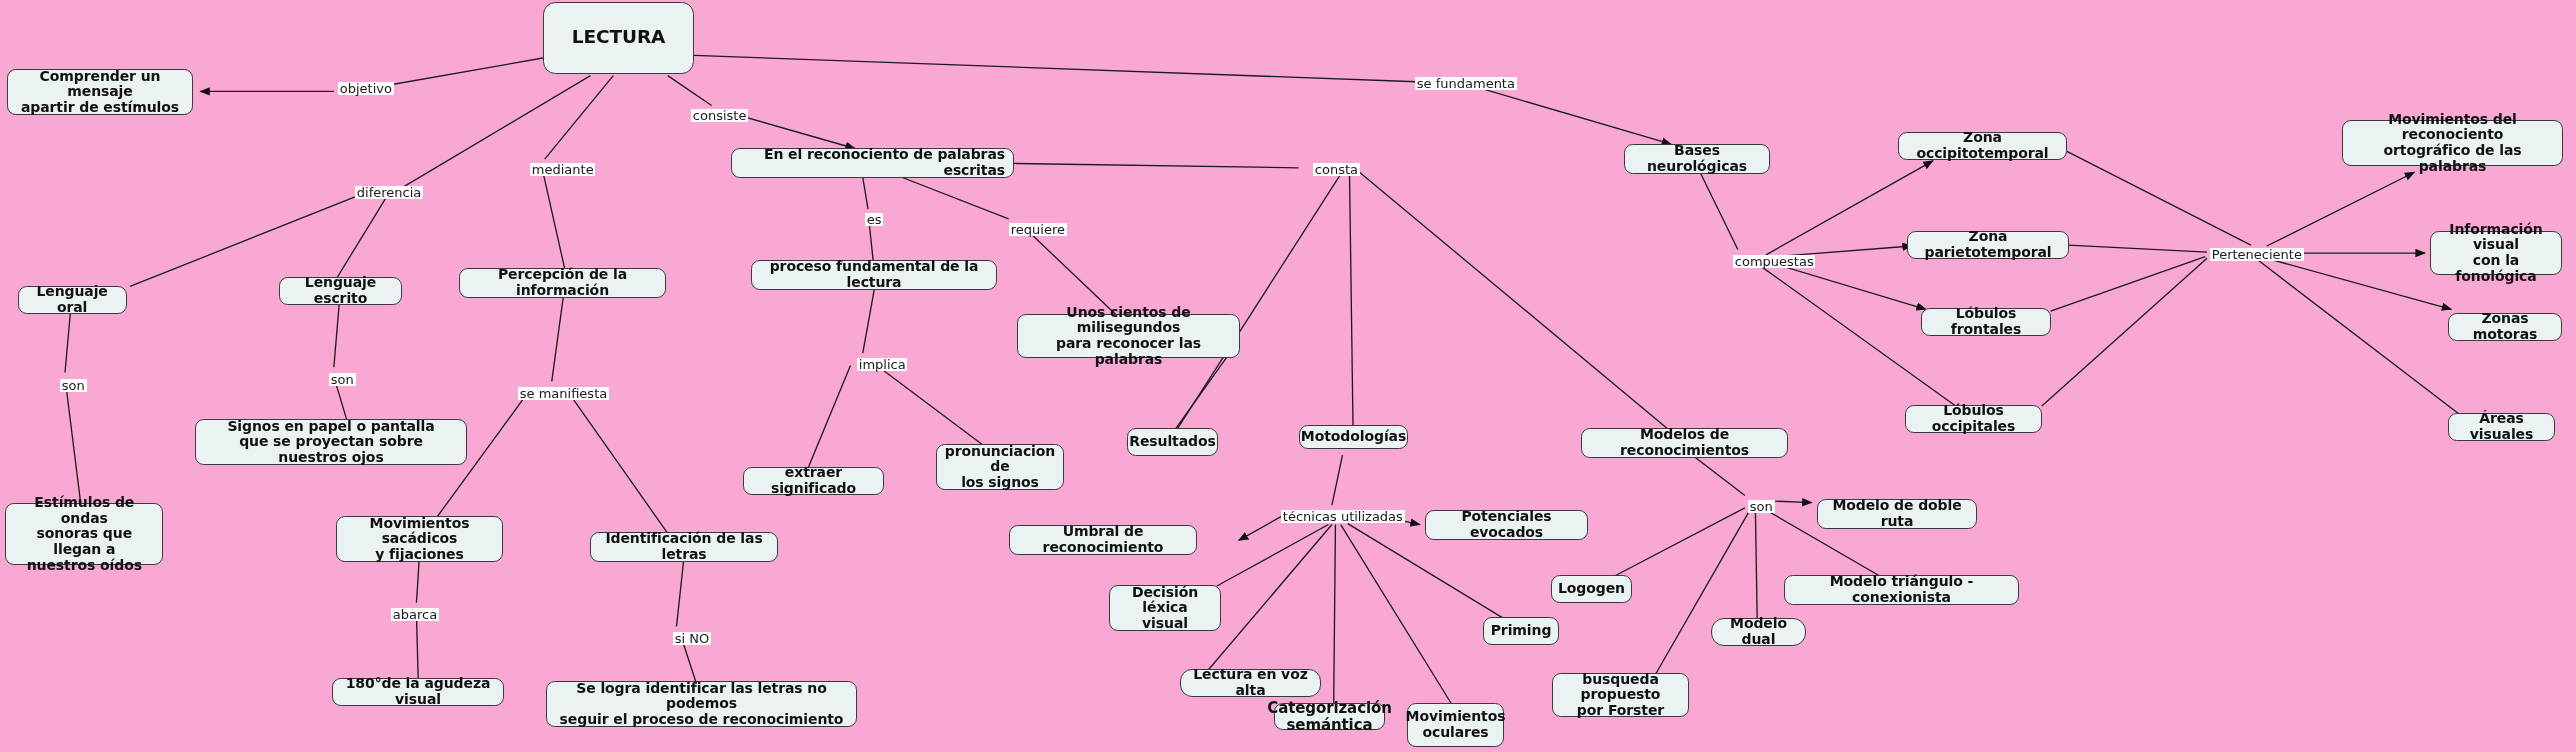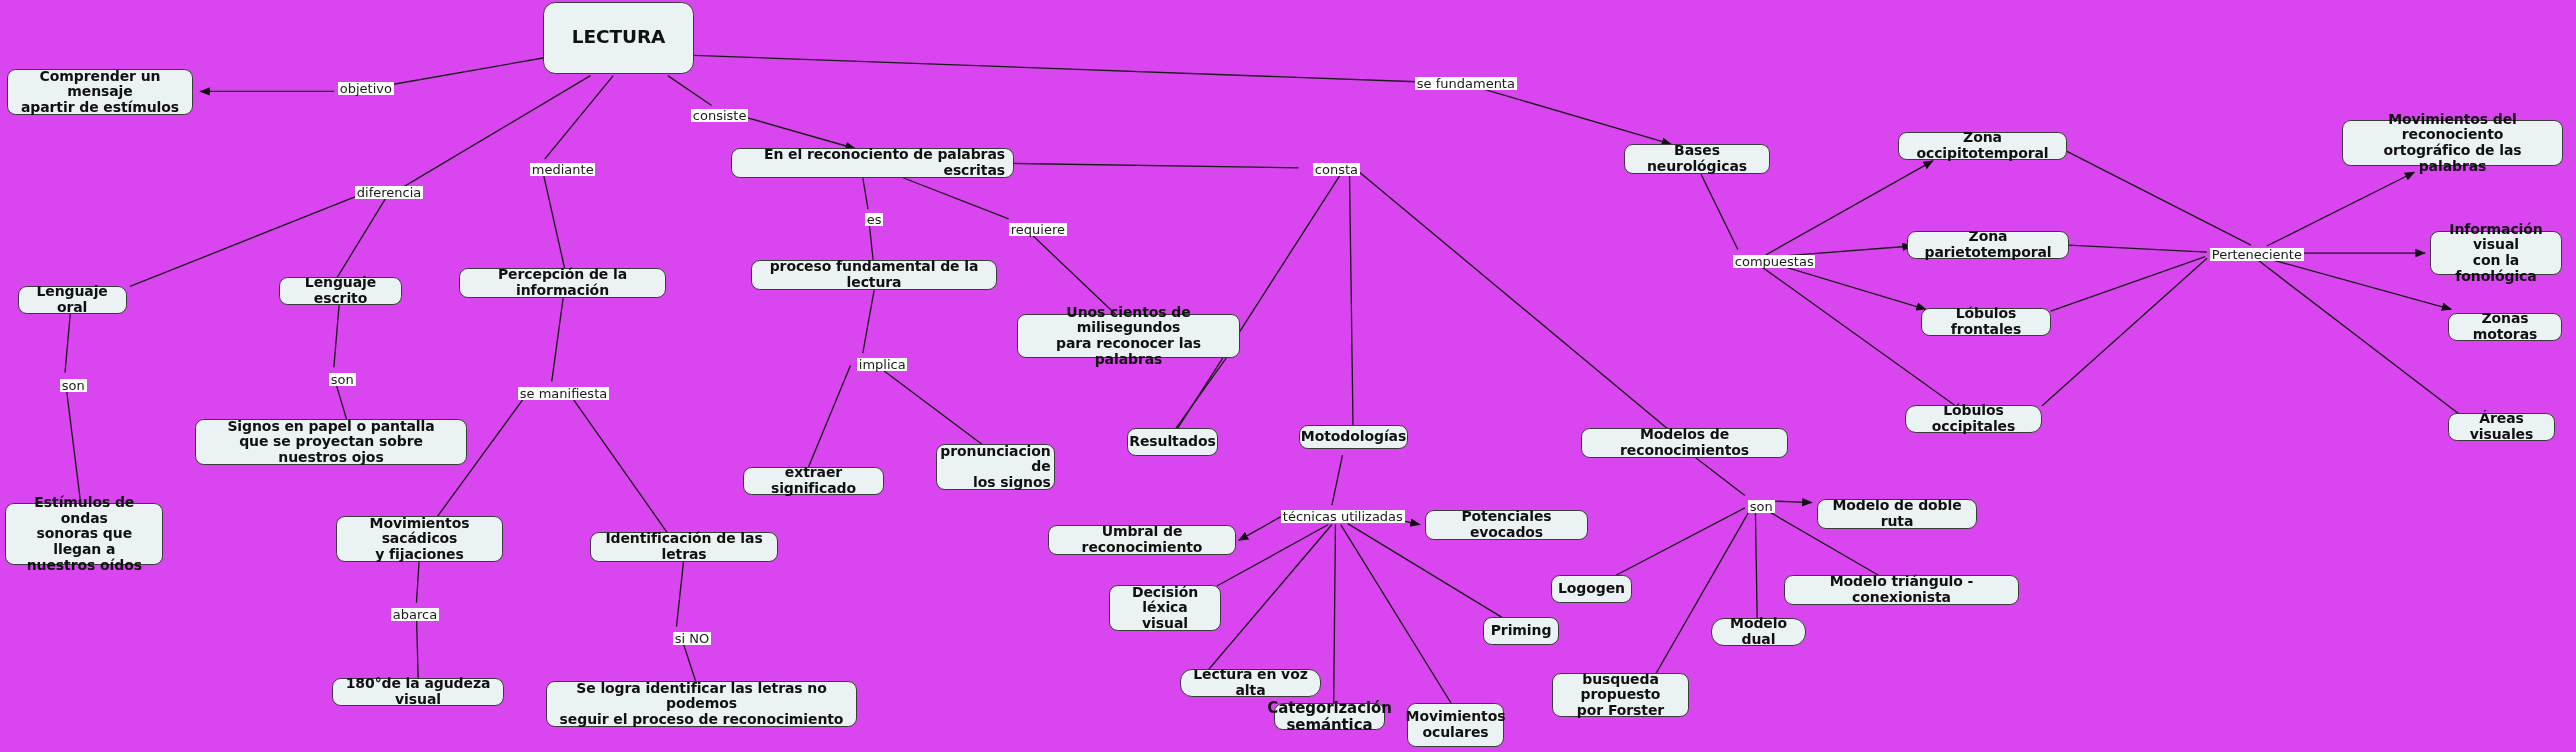--- a/index.html
+++ b/index.html
@@ -1,18 +1,18 @@
 <!DOCTYPE html>
 <html style="font-size:14px"><head>
 <meta charset="utf-8">
 <title>Mapa conceptual - LECTURA</title>
 <style>
   html,body{margin:0;padding:0;background:#ffffff;}
   body{font-family:"DejaVu Sans","Liberation Sans",sans-serif;}
-  #canvas{position:relative;width:2576px;height:753px;background:#d946ef;overflow:hidden;}
+  #canvas{position:relative;width:2576px;height:753px;background:#f9a8d4;overflow:hidden;}
   svg.edges{position:absolute;left:0;top:0;width:2576px;height:753px;pointer-events:none;}
   .node{
     position:absolute;
     box-sizing:border-box;
     background:#eaf2f4;
     border:1.4px solid #3a3a3a;
     border-radius:8.8px;
     display:flex;
     align-items:center;
     justify-content:center;
@@ -143,21 +143,21 @@
       <div class="node" style="left: 2430px; top: 231px; width: 132px; height: 44px; font-size: 14px;">
         <span style="white-space: pre-line;">Información visual
 con la fonológica</span>
       </div>
       <div class="node" style="left: 1921px; top: 308px; width: 130px; height: 28px; font-size: 14px;">
         <span style="white-space: pre-line;">Lóbulos frontales</span>
       </div>
       <div class="node" style="left: 2448px; top: 313px; width: 114px; height: 28px; font-size: 14px;">
         <span style="white-space: pre-line;">Zonas motoras</span>
       </div>
-      <div class="node" style="left: 1905px; top: 405px; width: 137px; height: 28px; font-size: 14px; border-radius: 11px;">
+      <div class="node" style="left: 1905px; top: 405px; width: 137px; height: 28px; font-size: 14px;">
         <span style="white-space: pre-line;">Lóbulos occipitales</span>
       </div>
       <div class="node" style="left: 2448px; top: 413px; width: 107px; height: 28px; font-size: 14px;">
         <span style="white-space: pre-line;">Áreas visuales</span>
       </div>
       <div class="node" style="left: 17.6px; top: 286px; width: 109px; height: 28px; font-size: 14px;">
         <span style="white-space: pre-line;">Lenguaje oral</span>
       </div>
       <div class="node" style="left: 279px; top: 277px; width: 123px; height: 28px; font-size: 14px;">
         <span style="white-space: pre-line;">Lenguaje escrito</span>
@@ -177,41 +177,41 @@
         <span style="white-space: pre-line;">Signos en papel o pantalla
 que se proyectan sobre nuestros ojos</span>
       </div>
       <div class="node" style="left: 1017px; top: 314px; width: 223px; height: 44px; font-size: 14px;">
         <span style="white-space: pre-line;">Unos cientos de milisegundos
 para reconocer las palabras</span>
       </div>
       <div class="node" style="left: 743px; top: 467px; width: 141px; height: 28px; font-size: 14px;">
         <span style="white-space: pre-line;">extraer significado</span>
       </div>
-      <div class="node" style="left: 936px; top: 444px; width: 119px; height: 46px; font-size: 14px; text-align: right;">
+      <div class="node" style="left: 936px; top: 444px; width: 128px; height: 46px; font-size: 14px;">
         <span style="white-space: pre-line;">pronunciacion de
 los signos</span>
       </div>
       <div class="node" style="left: 1127px; top: 428px; width: 91px; height: 28px; font-size: 14px;">
         <span style="white-space: pre-line;">Resultados</span>
       </div>
       <div class="node" style="left: 1299px; top: 425px; width: 109px; height: 24px; font-size: 14px;">
         <span style="white-space: pre-line;">Motodologías</span>
       </div>
       <div class="node" style="left: 1581px; top: 428px; width: 207px; height: 30px; font-size: 14px;">
         <span style="white-space: pre-line;">Modelos de reconocimientos</span>
       </div>
       <div class="node" style="left: 336px; top: 516px; width: 167px; height: 46px; font-size: 14px;">
         <span style="white-space: pre-line;">Movimientos sacádicos
 y fijaciones</span>
       </div>
       <div class="node" style="left: 590px; top: 532px; width: 188px; height: 30px; font-size: 14px;">
         <span style="white-space: pre-line;">Identificación de las letras</span>
       </div>
-      <div class="node" style="left: 1048px; top: 525px; width: 188px; height: 30px; font-size: 14px;">
+      <div class="node" style="left: 1009px; top: 525px; width: 188px; height: 30px; font-size: 14px;">
         <span style="white-space: pre-line;">Umbral de reconocimiento</span>
       </div>
       <div class="node" style="left: 1425px; top: 510px; width: 163px; height: 30px; font-size: 14px; text-align: center;">
         <span style="white-space: pre-line;">Potenciales evocados</span>
       </div>
       <div class="node" style="left: 1817px; top: 499px; width: 160px; height: 30px; font-size: 14px;">
         <span style="white-space: pre-line;">Modelo de doble ruta</span>
       </div>
       <div class="node" style="left: 1109px; top: 585px; width: 112px; height: 46px; font-size: 14px;">
         <span style="white-space: pre-line;">Decisión léxica

